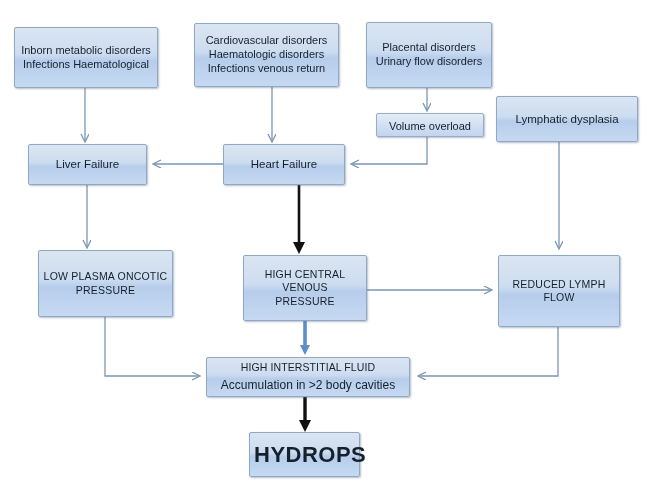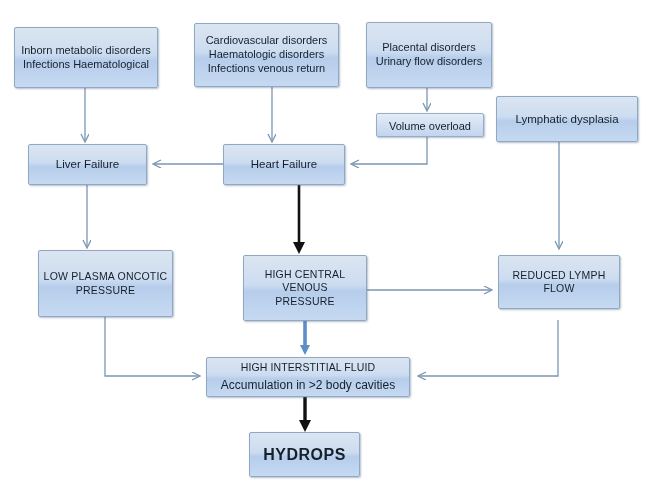--- a/index.html
+++ b/index.html
@@ -38,21 +38,21 @@
     line-height: 1.25;
     padding: 2px 4px;
   }
   .node .txt {
     display: block;
     width: 100%;
   }
   .n-small { font-size: 11px; }
   .n-caps  { font-size: 10.5px; letter-spacing: 0.2px; }
   .n-title { font-size: 11.5px; }
-  .n-hydrops { font-size: 16px; font-weight: bold; letter-spacing: 0.5px; }
+  .n-hydrops { font-size: 22px; font-weight: bold; letter-spacing: 0.5px; }
   .n-interstitial .l1 { font-size: 10.5px; letter-spacing: 0.1px; display:block; margin-bottom: 4px;}
   .n-interstitial .l2 { font-size: 12px; display:block; }
   .node.flat {
     border: 1px solid #95aec7;
     background: linear-gradient(to bottom, #e4ecf7 0%, #d3e0f2 50%, #c2d5ee 100%);
     align-items: flex-end;
   }
 </style>
 </head>
 <body>
@@ -170,21 +170,21 @@
     </span>
   </div>
 
   <div class="node n-caps" style="left:243px; top:255px; width:124px; height:66px;">
     <span class="txt">
       <span>HIGH CENTRAL VENOUS</span><br>
       <span>PRESSURE</span>
     </span>
   </div>
 
-  <div class="node n-caps" style="left:498px; top:255px; width:122px; height:54px;">
+  <div class="node n-caps" style="left:498px; top:255px; width:122px; height:72px;">
     <span class="txt">
       <span>REDUCED LYMPH</span><br>
       <span>FLOW</span>
     </span>
   </div>
 
   <div class="node n-interstitial" style="left:206px; top:357px; width:204px; height:40px;">
     <span class="txt">
       <span class="l1">HIGH INTERSTITIAL FLUID</span>
       <span class="l2">Accumulation in &gt;2 body cavities</span>

